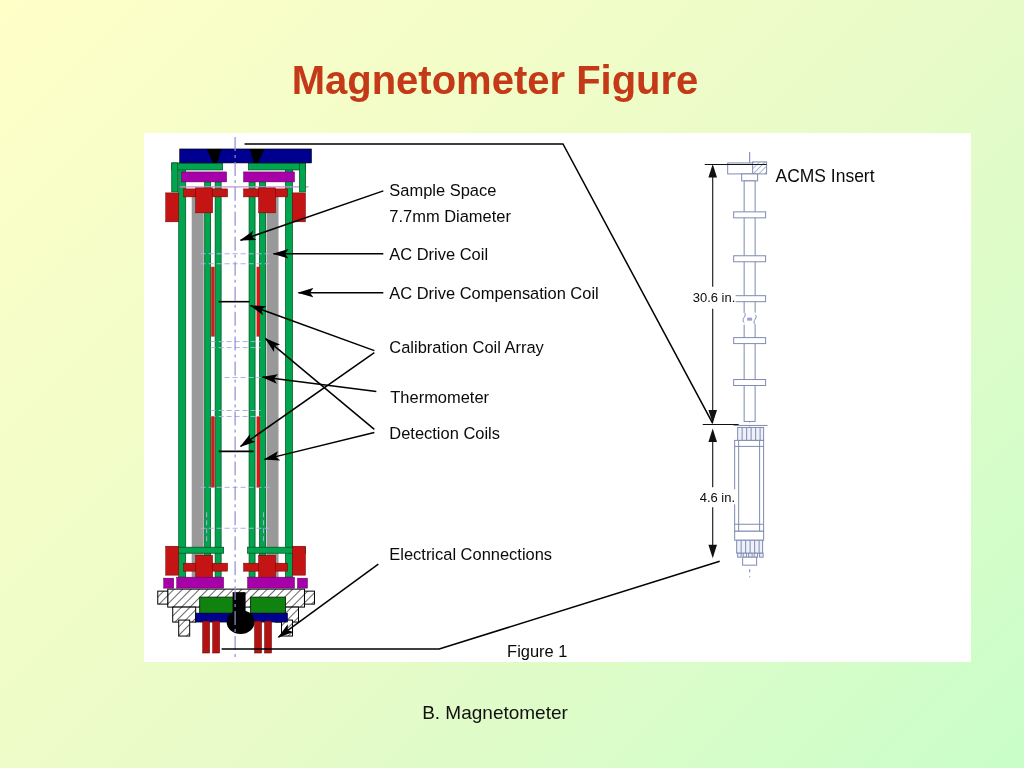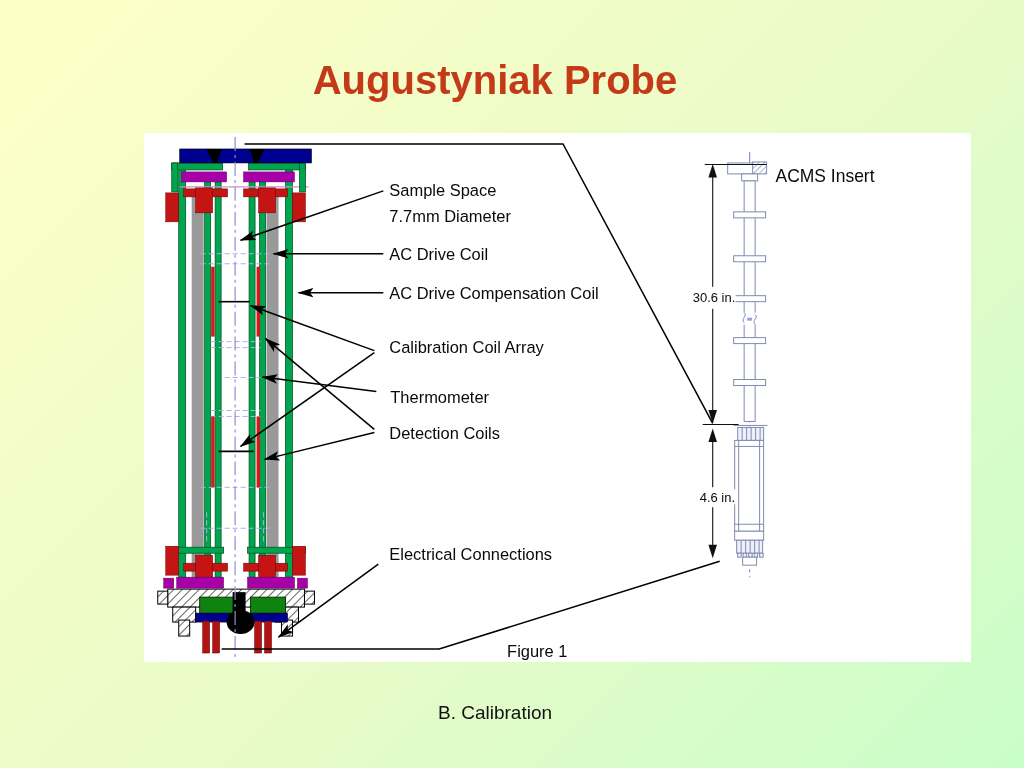--- a/index.html
+++ b/index.html
@@ -58,21 +58,21 @@
   .dash{stroke:#AAB0E0;stroke-width:1;fill:none;stroke-dasharray:5 3}
   .pink{stroke:#CC8FCC;stroke-width:1.2}
   .tick{stroke:#000;stroke-width:1.6}
   .lbl{font:16.5px "Liberation Sans",sans-serif;fill:#0A0A0A}
   .lbl-lg{font:17.5px "Liberation Sans",sans-serif;fill:#0A0A0A}
   .lbl-sm{font:13px "Liberation Sans",sans-serif;fill:#0A0A0A}
 </style>
 </head>
 <body>
 
-<div class="slide-title">Augustyniak Probe</div>
+<div class="slide-title">Magnetometer Figure</div>
 
 <div class="figure-box">
   <svg width="827" height="529" viewBox="128 133 827 530">
     <defs>
       <marker id="arw" markerUnits="userSpaceOnUse" markerWidth="17" markerHeight="12" refX="15" refY="6" orient="auto">
         <path d="M16,6 L0,1.2 L3.5,6 L0,10.8 Z" fill="#000"></path>
       </marker>
       <pattern id="hatch" width="6" height="6" patternUnits="userSpaceOnUse" patternTransform="rotate(45)">
         <rect width="6" height="6" fill="#fff"></rect>
         <line x1="0" y1="0" x2="0" y2="6" stroke="#000" stroke-width="1.2"></line>
@@ -250,13 +250,13 @@
       <text class="lbl" x="373" y="440">Detection Coils</text>
       <text class="lbl" x="373" y="561">Electrical Connections</text>
       <text class="lbl-lg" x="760" y="182">ACMS Insert</text>
       <text class="lbl-sm" x="677" y="302">30.6 in.</text>
       <text class="lbl-sm" x="684" y="503">4.6 in.</text>
       <text class="lbl" x="491" y="658">Figure 1</text>
     </g>
   </svg>
 </div>
 
-<div class="author">B. Calibration</div>
+<div class="author">B. Magnetometer</div>
 
 </body></html>

